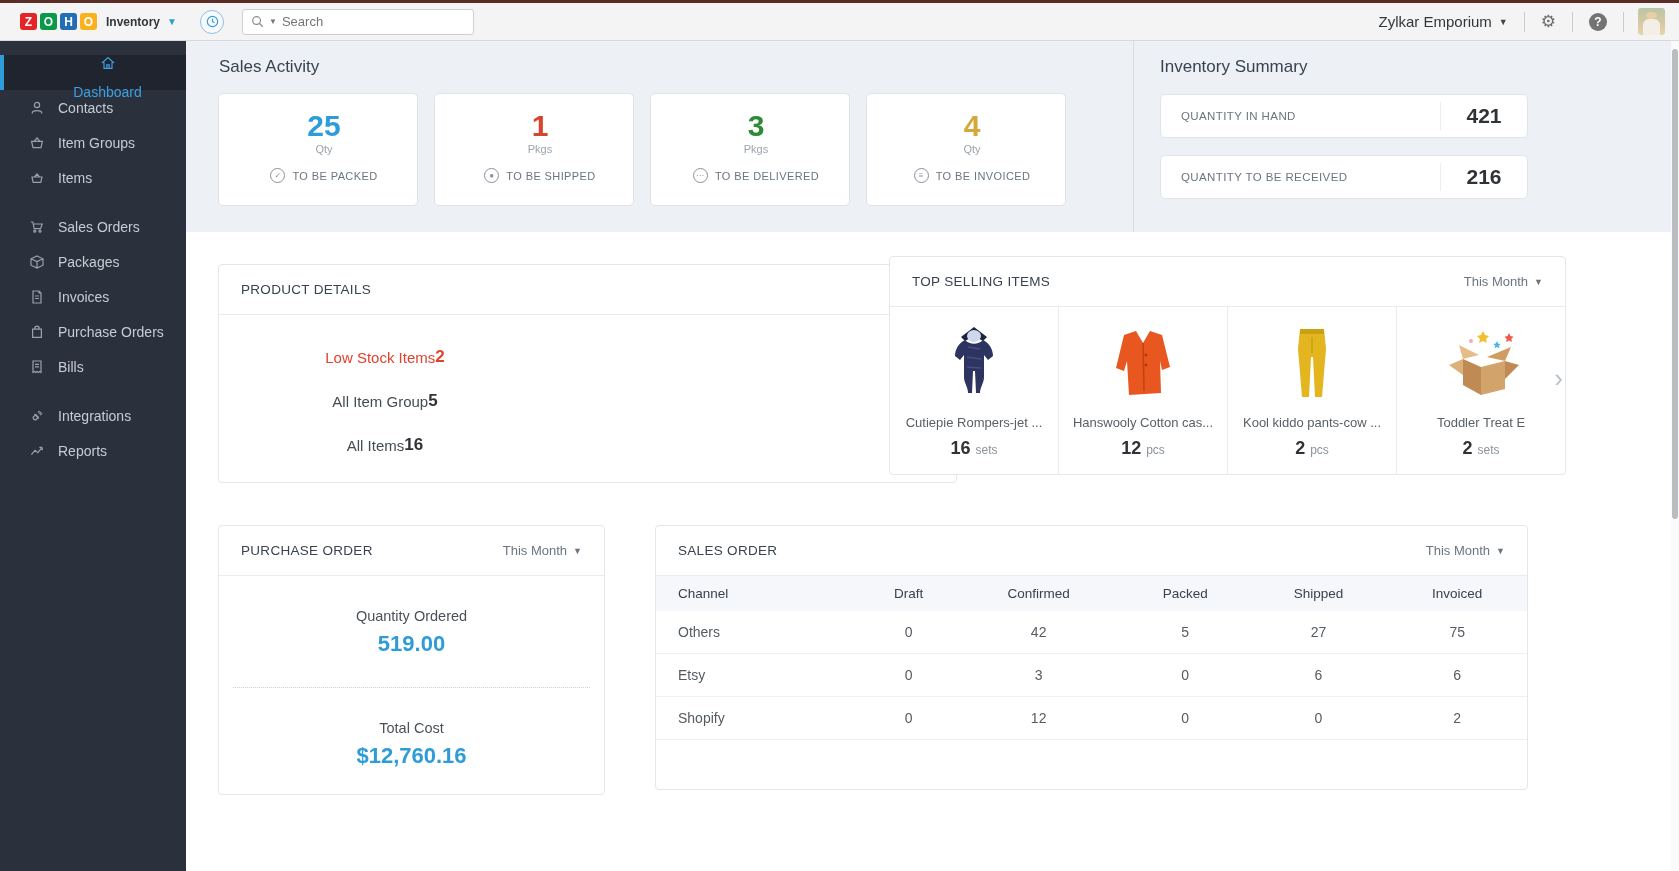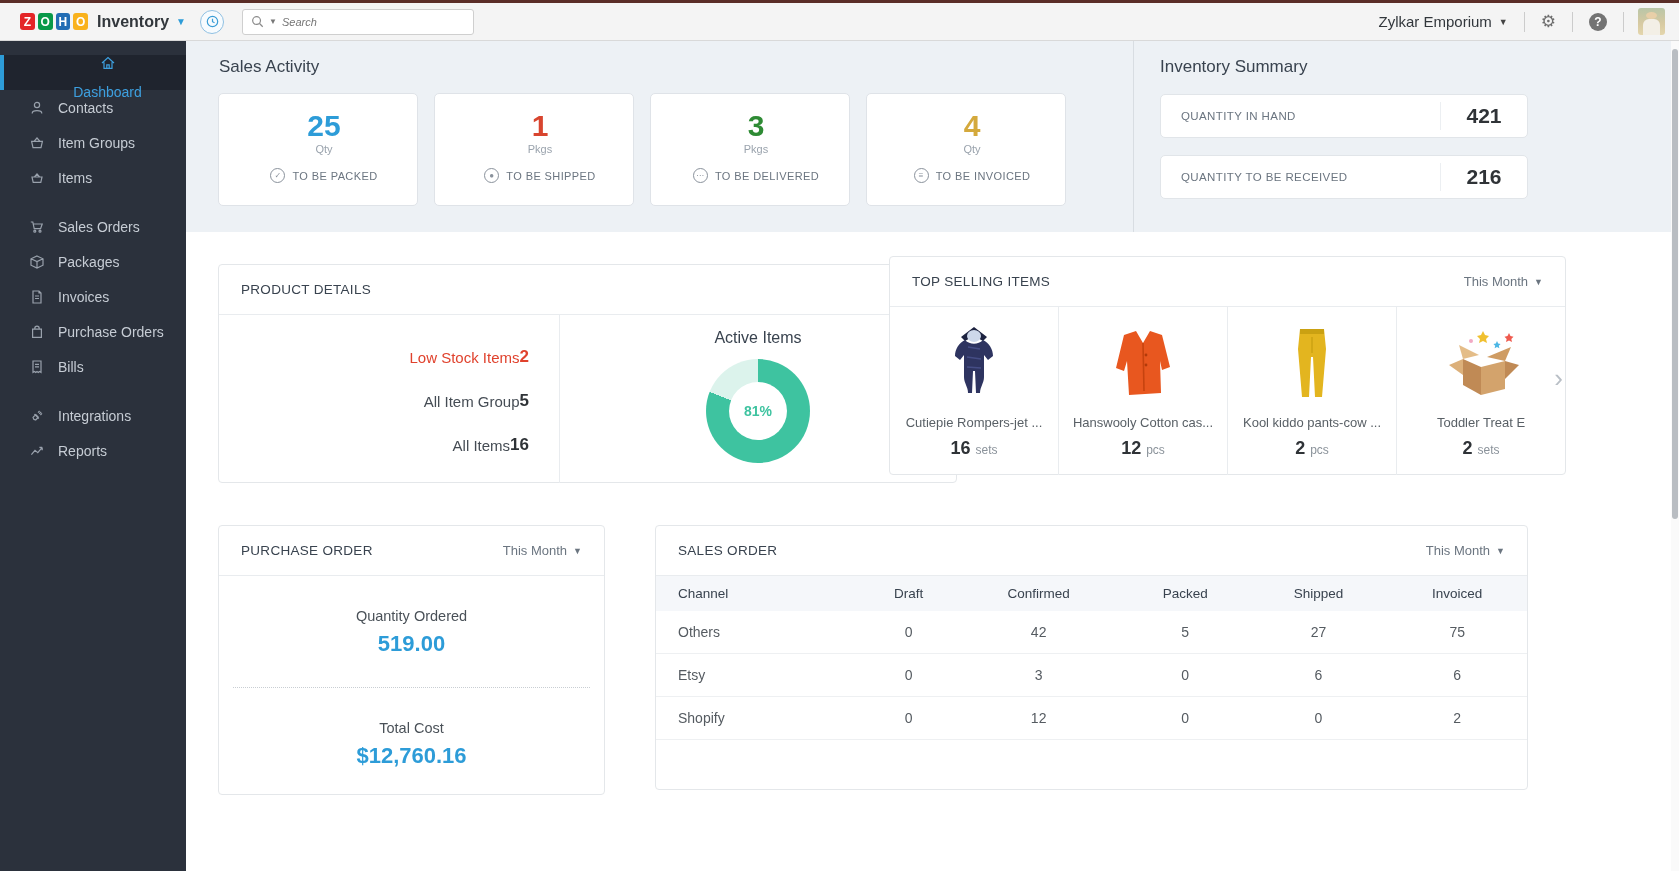--- a/index.html
+++ b/index.html
@@ -7,28 +7,28 @@
   body { font-family:"Liberation Sans", sans-serif; background:#fff; }
   #page { position:relative; width:1679px; height:871px; background:#fff; }
 
   
   .top-strip { position:absolute; top:0; left:0; right:0; height:3px; background:#5a2d27; }
   .topbar { position:absolute; top:3px; left:0; right:0; height:38px; background:#f4f4f4;
             border-bottom:1px solid #d9d9d9; display:flex; align-items:center; }
   .logo-area { width:186px; padding-left:20px; display:flex; align-items:center; gap:3px; }
   .logo-tile { width:17px; height:17px; border-radius:3px; color:#fff; font-weight:bold;
                font-size:12px; display:flex; align-items:center; justify-content:center; }
-  .product-name { font-size:16px; font-weight:bold; color:#32373c; margin-left:6px; }
+  .product-name { font-size:12px; font-weight:bold; color:#32373c; margin-left:6px; }
   .logo-caret { color:#2d9cd8; font-size:10px; margin-left:4px; }
   .history-btn { width:24px; height:24px; border:1px solid #8fc0e2; border-radius:50%;
                  margin-left:14px; display:flex; align-items:center; justify-content:center; background:#f7fbfe; }
   .search-box { margin-left:18px; width:232px; height:26px; background:#fff; border:1px solid #cfcfcf;
                 border-radius:3px; display:flex; align-items:center; padding:0 8px; gap:5px; }
-  .search-box input { border:none; outline:none; flex:1; font-size:11px; color:#444;
-                      font-family:"Liberation Sans", sans-serif; background:transparent;font-style:italic; }
+  .search-box input { border:none; outline:none; flex:1; font-size:13px; color:#444;
+                      font-family:"Liberation Sans", sans-serif; background:transparent; }
   .search-caret { color:#777; font-size:8px; }
   .topbar-right { margin-left:auto; display:flex; align-items:center; gap:0; padding-right:14px; }
   .org-picker { display:flex; align-items:center; gap:7px; font-size:15px; color:#32373c; padding:0 16px; }
   .org-caret { color:#444; font-size:9px; }
   .tb-sep { width:1px; height:20px; background:#ccc; }
   .gear { font-size:17px; color:#6e6e6e; padding:0 16px; }
   .help { margin:0 16px; width:18px; height:18px; border-radius:50%; background:#737373; color:#fff;
           font-size:12px; font-weight:bold; display:flex; align-items:center; justify-content:center; }
   .avatar { width:27px; height:27px; border-radius:3px; margin-left:14px; overflow:hidden;
             background:linear-gradient(180deg,#b9c6a8 0%,#d6c9a1 55%,#e4d6ad 100%); position:relative; }
@@ -74,21 +74,21 @@
   .card { position:absolute; background:#fff; border:1px solid #e4e7ea; border-radius:4px; }
   .card-header { height:50px; display:flex; align-items:center; padding:0 22px;
                  border-bottom:1px solid #e9ecef; }
   .card-title { font-size:13.5px; color:#39434f; letter-spacing:.3px; }
   .period { margin-left:auto; font-size:13px; color:#6b7580; display:flex; align-items:center; gap:6px; }
   .period .caret { font-size:9px; color:#6b7580; }
 
   #product-details { left:218px; top:264px; width:739px; height:219px; }
   .pd-body { display:flex; height:168px; }
   .pd-list { width:340px; padding:20px 30px 10px 22px; }
-  .pd-row { display:flex; justify-content:flex-end; align-items:center; height:44px; }
+  .pd-row { display:flex; justify-content:center; align-items:center; height:44px; }
   .pd-label { font-size:15px; color:#454c54; }
   .pd-value { font-size:17px; font-weight:bold; color:#2f3337; }
   .pd-chart { flex:1; border-left:1px solid #e9ecef; text-align:center; padding-top:14px; }
   .pd-chart-title { font-size:16px; color:#39434f; }
   .donut { width:104px; height:104px; border-radius:50%; margin:12px auto 0;
            display:flex; align-items:center; justify-content:center; }
   .donut-hole { width:58px; height:58px; background:#fff; border-radius:50%;
                 display:flex; align-items:center; justify-content:center;
                 font-size:14px; font-weight:bold; color:#2bab8c; }
 
@@ -311,28 +311,20 @@
           <span class="pd-label red">Low Stock Items</span>
           <span class="pd-value red">2</span>
         </div>
         <div class="pd-row">
           <span class="pd-label">All Item Group</span>
           <span class="pd-value">5</span>
         </div>
         <div class="pd-row">
           <span class="pd-label">All Items</span>
           <span class="pd-value">16</span>
-        </div>
-      </div>
-      <div class="pd-chart">
-        <div class="pd-chart-title">Active Items</div>
-        <div class="donut" style="background: conic-gradient(rgb(62, 195, 160) 0deg, rgb(62, 195, 160) 81%, rgb(220, 243, 236) 81%, rgb(220, 243, 236) 100%);">
-          <div class="donut-hole" style="color: rgb(62, 195, 160);">
-              <span>81%</span>
-            </div>
         </div>
       </div>
     </div>
   </div>
 
   <div class="card" id="top-selling">
     <div class="card-header">
       <span class="card-title">TOP SELLING ITEMS</span>
       <span class="period">
         <span>This Month</span>

